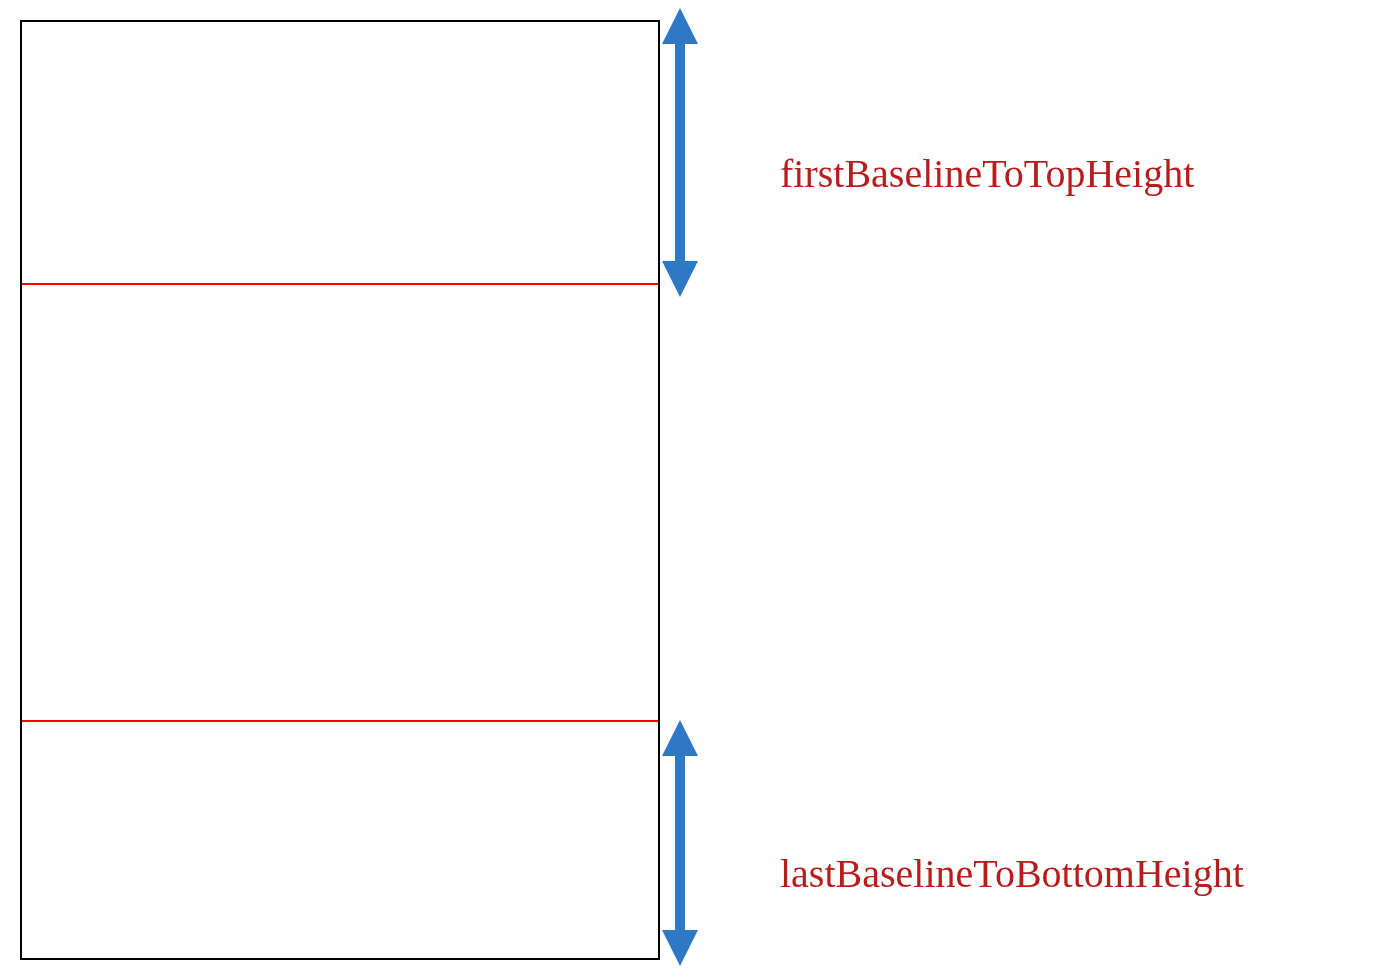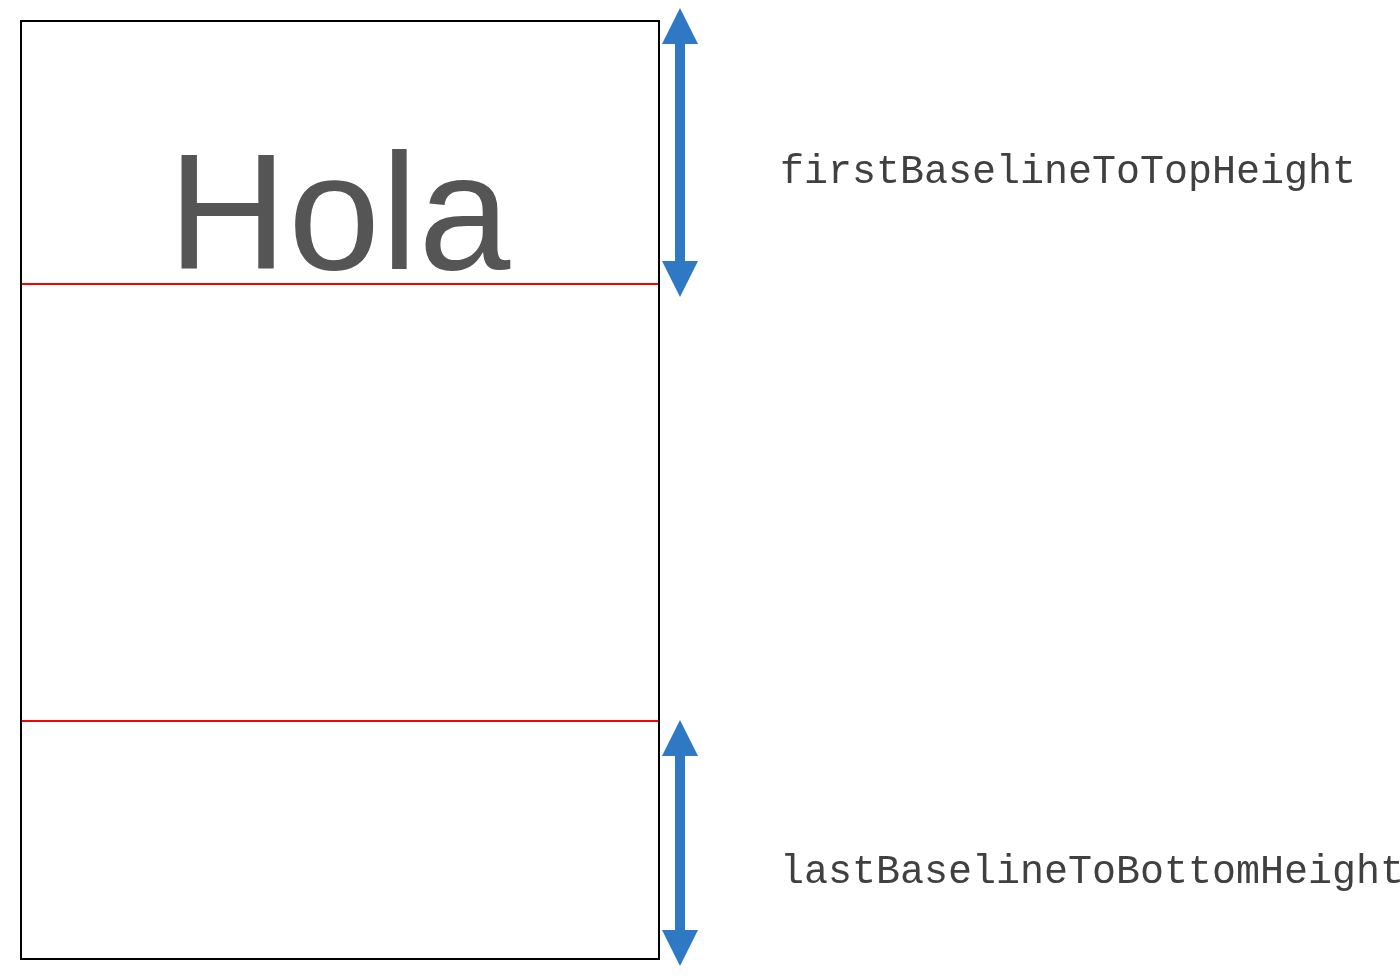--- a/index.html
+++ b/index.html
@@ -46,40 +46,39 @@
     position: absolute;
     height: 0;
     border-top: 2px solid #ff0000;
     left: 22px;
     width: 636px;
   }
   .baseline1 { top: 283px; }
   .baseline2 { top: 720px; }
   .label {
     position: absolute;
-    font-family: Liberation Mono, monospace;
+    font-family: Liberation Serif, serif;
     font-size: 40px;
-    color: #404040;
+    color: #b91c1c;
     white-space: nowrap;
   }
   .label1 { left: 780px; top: 150px; }
   .label2 { left: 780px; top: 850px; }
   svg.arrow {
     position: absolute;
     overflow: visible;
   }
 </style>
 </head>
 <body>
 
 <div class="stage">
 
   <div class="box"></div>
 
-  <div class="sample-text line1">Hola</div>
 
   <div class="baseline baseline1"></div>
   <div class="baseline baseline2"></div>
 
   <svg class="arrow" style="left:640px; top:0px;" width="80" height="300" viewBox="0 0 80 300">
     <line x1="40" y1="34" x2="40" y2="271" stroke="#2f78c4" stroke-width="10"></line>
     <polygon points="40,8 22,44 58,44" fill="#2f78c4"></polygon>
     <polygon points="40,297 22,261 58,261" fill="#2f78c4"></polygon>
   </svg>
 

